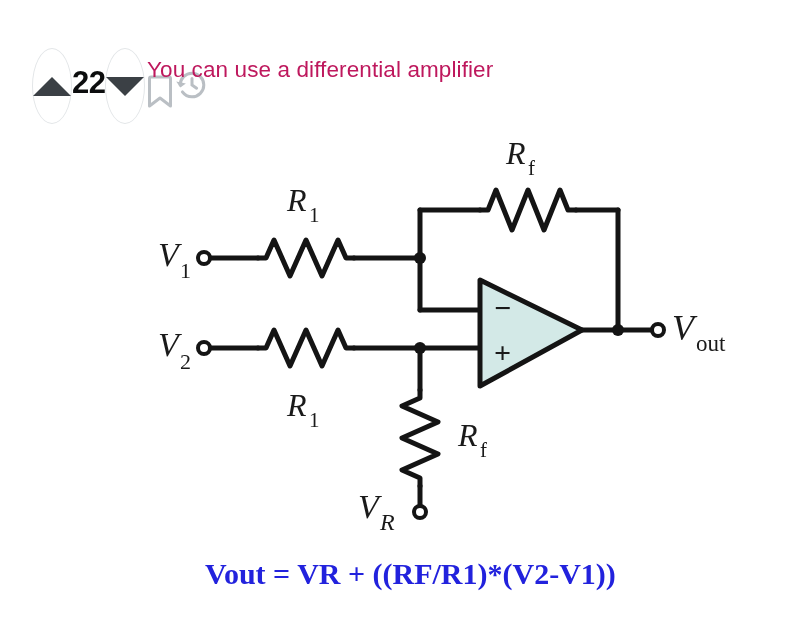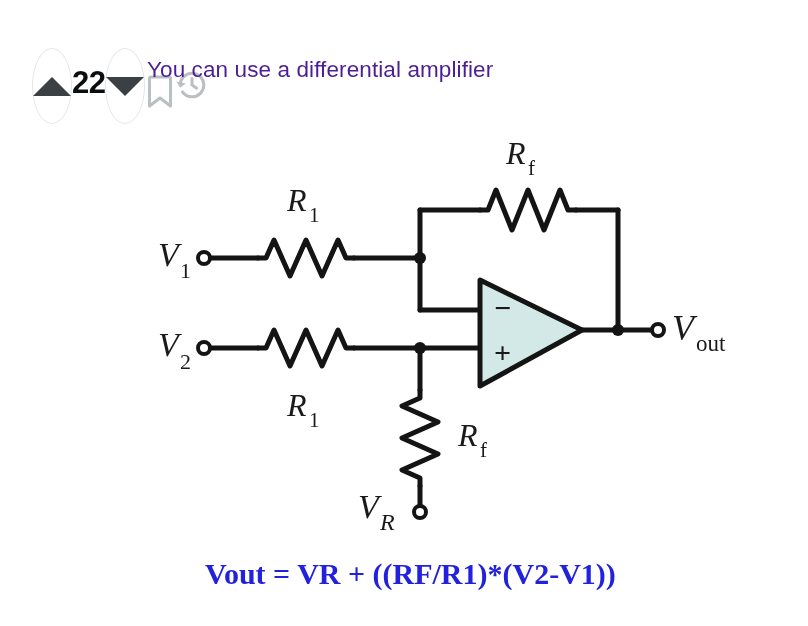--- a/index.html
+++ b/index.html
@@ -69,21 +69,21 @@
     line-height: 0;
   }
 
   
   #answer-title {
     position: absolute;
     left: 147px;
     top: 57px;
     font-family: "Liberation Sans", sans-serif;
     font-size: 22.5px;
-    color: #4c1d95;
+    color: #be185d;
     white-space: nowrap;
     letter-spacing: 0.1px;
   }
 
   
   #circuit-figure {
     position: absolute;
     left: 140px;
     top: 128px;
     width: 630px;

